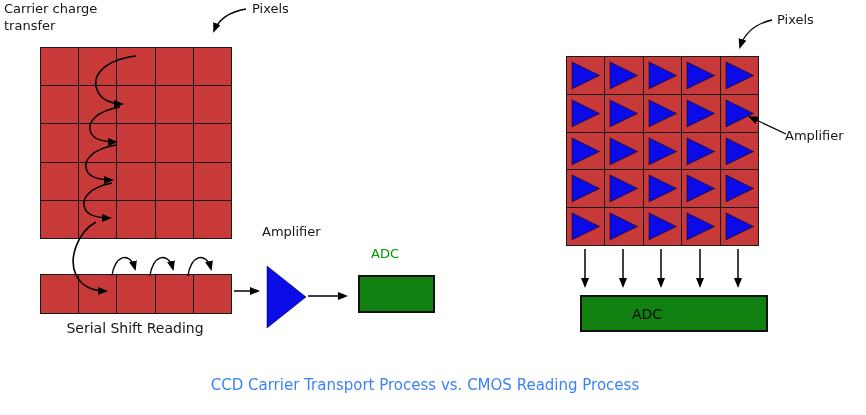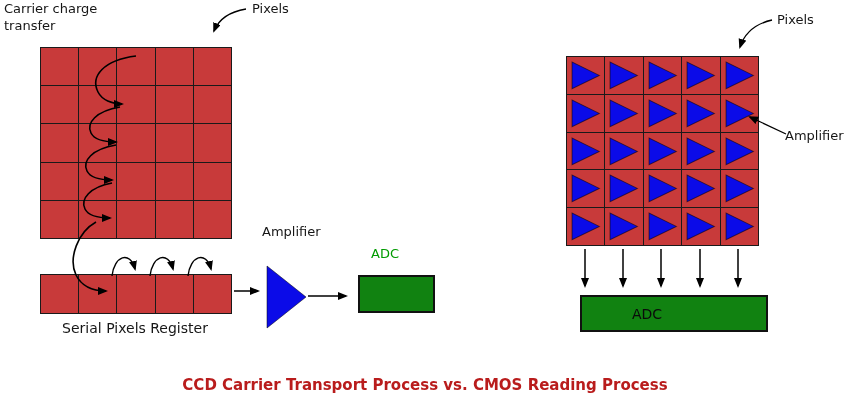--- a/index.html
+++ b/index.html
@@ -17,21 +17,21 @@
   .cell svg { display:block; width:100%; height:100%; }
   .cell polygon { fill:var(--blue,#0B0BE8); stroke:rgba(0,0,0,0.55); stroke-width:1; }
   .adc-box {
     position:absolute; background:var(--green,#118211); border:2px solid #111;
     box-sizing:border-box; display:flex; align-items:center;
   }
   .adc-box .adc-text { font-size:14px; color:#0b0b0b; }
   .overlay { position:absolute; left:0; top:0; pointer-events:none; }
   .title {
     position:absolute; left:0; top:376; width:850px; text-align:center;
-    font-size:15px; font-weight:bold; color:#b91c1c;
+    font-size:15px; font-weight:normal; color:#3b82f6;
   }
   .adc-label-green { color:var(--green-text,#009B00); }
 </style>
 </head>
 <body>
 
 <div class="stage">
 
   <div class="label wrap" style="left:4px; top:0; width:122px;">Carrier charge transfer</div>
 
@@ -66,21 +66,21 @@
     </div>
 
   <div class="grid" style="left: 40px; top: 274px; width: 190px; height: 38px; grid-template-columns: repeat(5, 1fr);">
       <div class="cell"></div>
       <div class="cell"></div>
       <div class="cell"></div>
       <div class="cell"></div>
       <div class="cell"></div>
     </div>
 
-  <div class="label" style="left:40px; top:320px; width:190px; text-align:center; font-size:14px;">Serial Pixels Register</div>
+  <div class="label" style="left:40px; top:320px; width:190px; text-align:center; font-size:14px;">Serial Shift Reading</div>
 
   <div class="label" style="left:262px; top:223px;">Amplifier</div>
 
   <div class="label adc-label-green" style="left:371px; top:245px;">ADC</div>
 
   <div class="adc-box" style="left:358px; top:275px; width:77px; height:38px;"></div>
 
   <div class="label" style="left:777px; top:11px;">Pixels</div>
 
   <div class="label" style="left:785px; top:127px;">Amplifier</div>

